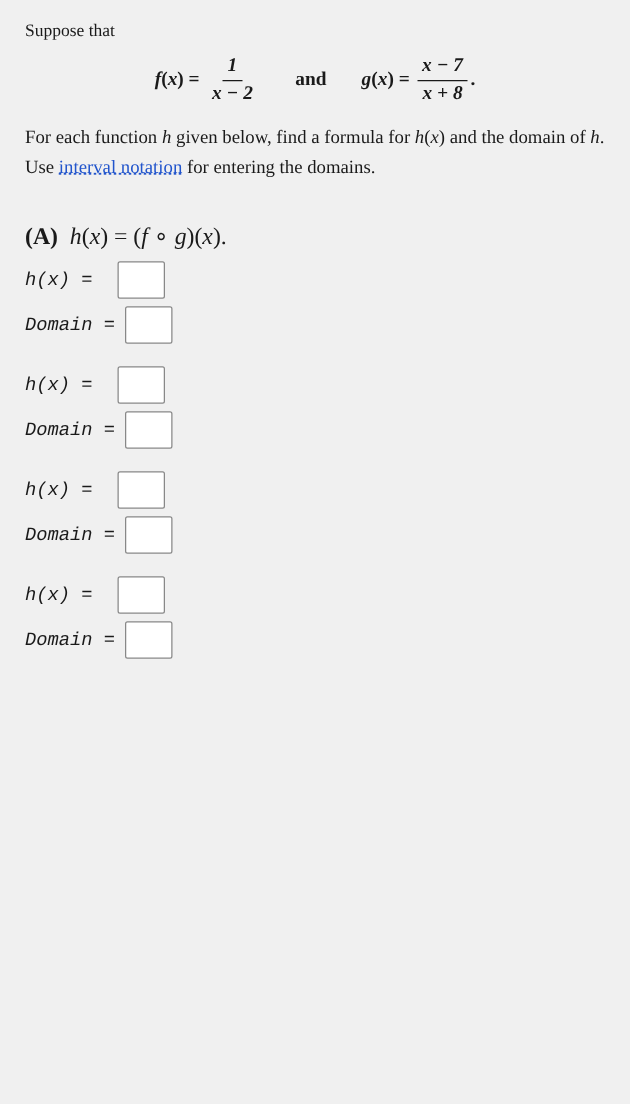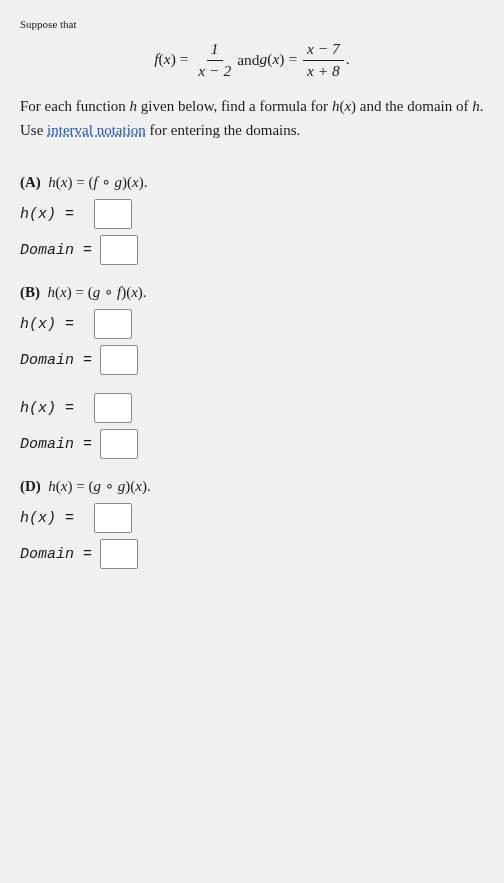--- a/index.html
+++ b/index.html
@@ -6,29 +6,31 @@
     body {
       background: #f0f0f0;
       font-family: Georgia, 'Times New Roman', serif;
       font-size: 16px;
       color: #1a1a1a;
       width: 504px;
       min-height: 883px;
       padding: 18px 20px 30px 20px;
     }
     .intro-text {
-      font-size: 11px;
+      font-size: 14px;
       margin-bottom: 6px;
     }
     .formula-row {
       display: flex;
       align-items: center;
       justify-content: center;
+      gap: 28px;
       margin: 10px 0 14px 0;
       font-size: 15.5px;
+      font-weight: bold;
     }
     .frac {
       display: inline-flex;
       flex-direction: column;
       align-items: center;
       vertical-align: middle;
       margin: 0 2px;
     }
     .frac-num {
       border-bottom: 1.5px solid #1a1a1a;
@@ -51,21 +53,21 @@
     .interval-notation-link {
       color: #2255cc;
       text-decoration: underline;
       text-decoration-style: dotted;
       cursor: pointer;
     }
     .part {
       margin-bottom: 18px;
     }
     .part-title {
-      font-size: 15px;
+      font-size: 19px;
       margin-bottom: 8px;
     }
     .math-italic {
       font-style: italic;
     }
     .input-row {
       display: flex;
       align-items: center;
       margin-bottom: 6px;
       font-size: 15px;
@@ -129,24 +131,20 @@
         <span class="math-italic">h</span>(<span class="math-italic">x</span>) <span class="equals">=</span>
       </span>
       <input type="text" class="answer-box" aria-label="h(x) answer for part A" style="">
     </div>
     <div class="input-row">
       <span class="input-label">Domain <span class="equals">=</span></span>
       <input type="text" class="answer-box" aria-label="Domain answer for part A" style="">
     </div>
   </div>
     <div class="part">
-    <p class="part-title">
-      <strong>(B)</strong>
-      &nbsp;<span class="math-italic">h</span>(<span class="math-italic">x</span>) = (<span class="math-italic">g</span> ∘ <span class="math-italic">f</span>)(<span class="math-italic">x</span>).
-    </p>
     <div class="input-row">
       <span class="input-label">
         <span class="math-italic">h</span>(<span class="math-italic">x</span>) <span class="equals">=</span>
       </span>
       <input type="text" class="answer-box" aria-label="h(x) answer for part B" style="">
     </div>
     <div class="input-row">
       <span class="input-label">Domain <span class="equals">=</span></span>
       <input type="text" class="answer-box" aria-label="Domain answer for part B" style="">
     </div>
@@ -157,24 +155,20 @@
         <span class="math-italic">h</span>(<span class="math-italic">x</span>) <span class="equals">=</span>
       </span>
       <input type="text" class="answer-box" aria-label="h(x) answer for part C" style="">
     </div>
     <div class="input-row">
       <span class="input-label">Domain <span class="equals">=</span></span>
       <input type="text" class="answer-box" aria-label="Domain answer for part C" style="">
     </div>
   </div>
     <div class="part">
-    <p class="part-title">
-      <strong>(D)</strong>
-      &nbsp;<span class="math-italic">h</span>(<span class="math-italic">x</span>) = (<span class="math-italic">g</span> ∘ <span class="math-italic">g</span>)(<span class="math-italic">x</span>).
-    </p>
     <div class="input-row">
       <span class="input-label">
         <span class="math-italic">h</span>(<span class="math-italic">x</span>) <span class="equals">=</span>
       </span>
       <input type="text" class="answer-box" aria-label="h(x) answer for part D" style="">
     </div>
     <div class="input-row">
       <span class="input-label">Domain <span class="equals">=</span></span>
       <input type="text" class="answer-box" aria-label="Domain answer for part D" style="">
     </div>

